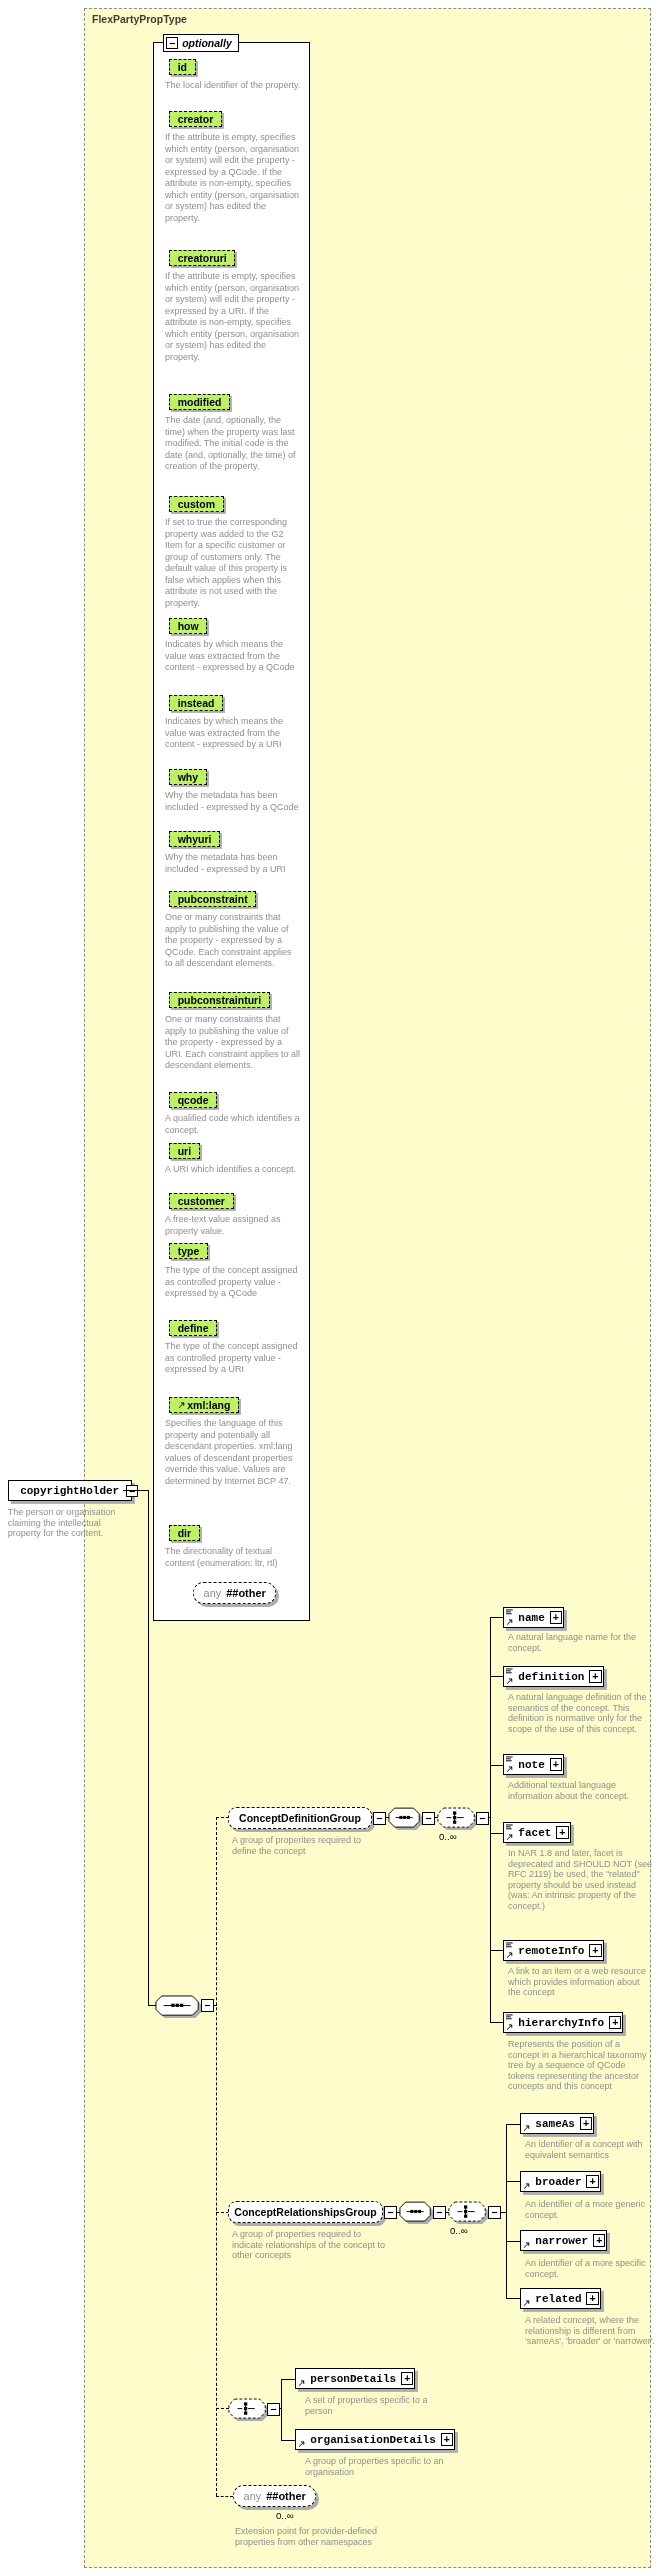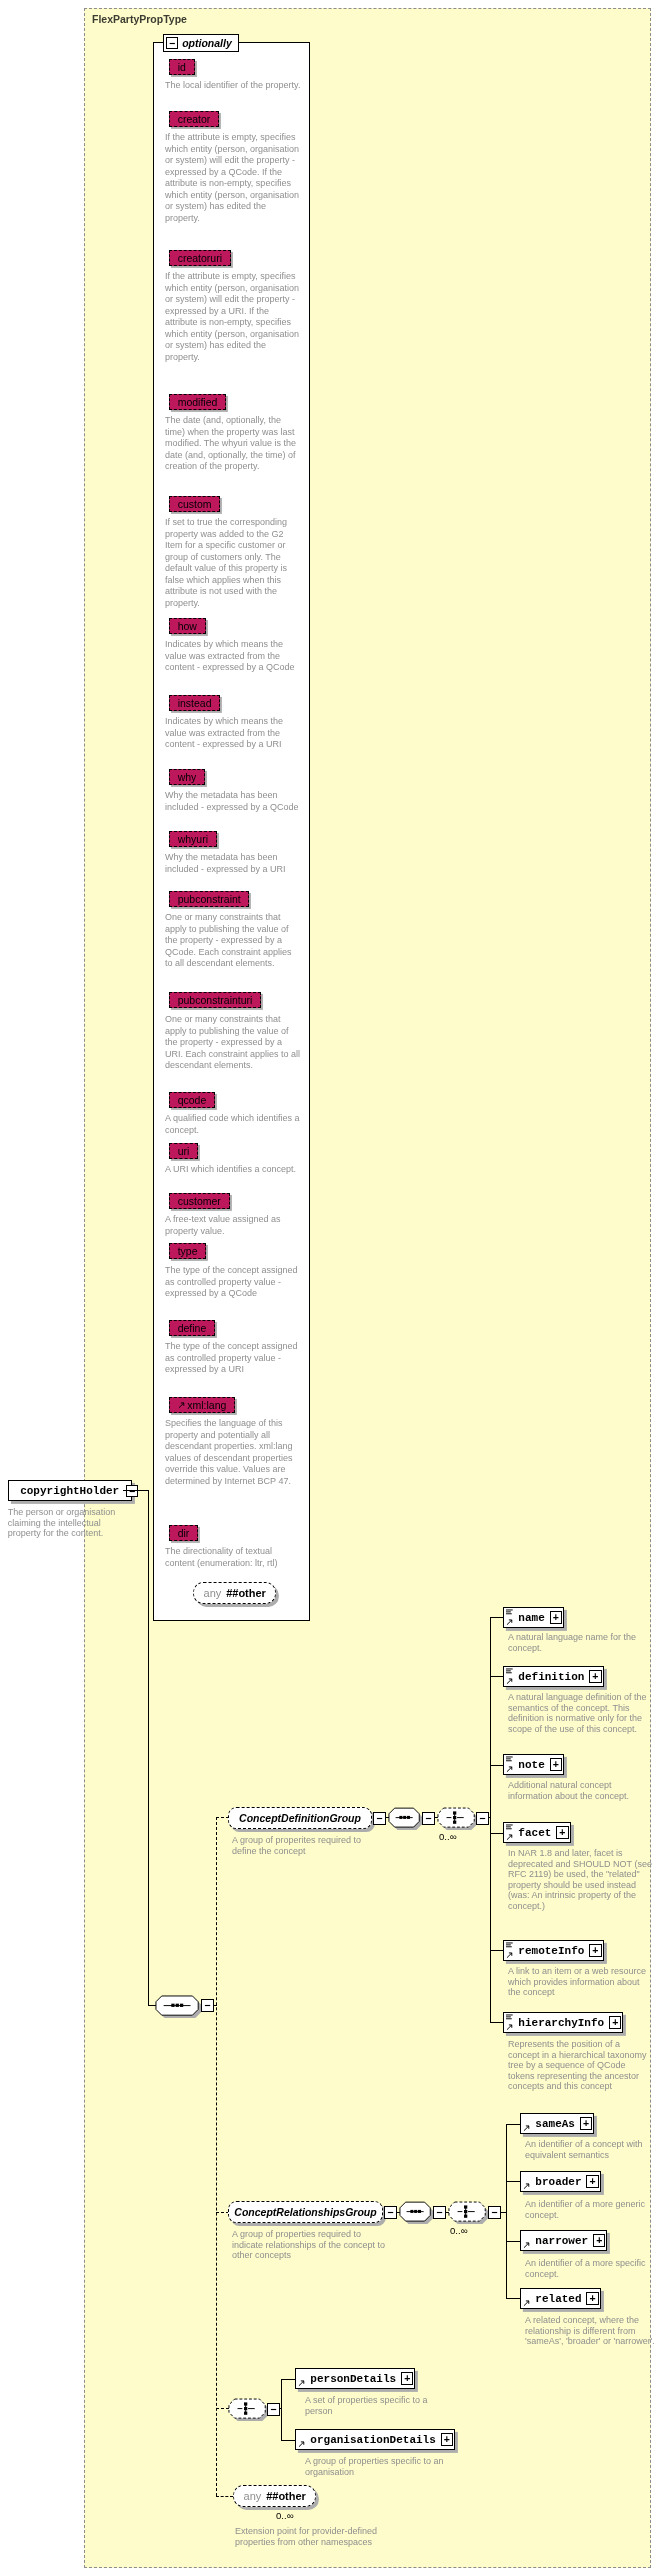--- a/index.html
+++ b/index.html
@@ -19,37 +19,37 @@
                padding:0 6.7px 0 1.9px;font-size:10.5px;font-weight:bold;font-style:italic;}
 
   
   .pm{width:12.5px;height:12.5px;background:#fff;border:1px solid #000;box-sizing:border-box;
       display:flex;align-items:center;justify-content:center;
       font-size:10.5px;font-weight:bold;line-height:8.6px;flex:0 0 auto;}
   .pm.abs{position:absolute;}
 
   
   .abox{position:absolute;left:169px;display:inline-flex;align-items:center;gap:1.9px;
-        background:#be185d;border:1px dashed #000;box-shadow:1.9px 1.9px 0 #adadad;
-        padding:1px 7.7px;font-size:10.5px;font-weight:normal;height:16.3px;box-sizing:border-box;}
+        background:#bef264;border:1px dashed #000;box-shadow:1.9px 1.9px 0 #adadad;
+        padding:1px 7.7px;font-size:10.5px;font-weight:bold;height:16.3px;box-sizing:border-box;}
   .anote{position:absolute;left:165px;width:136px;font-size:9px;line-height:11.5px;color:#8f8f8f;}
 
   
   .ebox{position:absolute;display:inline-flex;align-items:center;gap:2.9px;background:#fff;
         border:1px solid #000;box-shadow:2.9px 2.9px 0 #adadad;height:21px;box-sizing:border-box;
         padding:0 1px 0 1.9px;font-size:11px;font-weight:bold;}
   .ebox .elabel{padding:0 1.9px;font-family:Liberation Mono, monospace;}
   .eicons{display:flex;flex-direction:column;justify-content:space-between;height:17px;width:7.7px;}
   .enote{position:absolute;font-size:9px;line-height:10.5px;color:#8f8f8f;}
 
   
   .gbox{position:absolute;background:#fff;border:1px dashed #000;border-radius:8.6px;
         box-shadow:2.9px 2.9px 0 #adadad;height:22px;box-sizing:border-box;
         display:flex;align-items:center;justify-content:center;
-        font-size:10.5px;font-weight:bold;font-style:italic;}
+        font-size:10.5px;font-weight:bold;}
 
   
   .anybox{position:absolute;background:#fff;border:1px dashed #000;border-radius:10.5px;
           box-shadow:2.9px 2.9px 0 #adadad;height:22px;box-sizing:border-box;
           display:flex;align-items:center;gap:4.8px;padding:0 9.6px;font-size:11px;}
   .anyprefix{color:#8f8f8f;}
   .anylabel{font-weight:bold;}
 
   .occurs{position:absolute;font-size:9.6px;color:#000;}
 
@@ -89,21 +89,21 @@
   <div class="anote" style="top:132px">If the attribute is empty, specifies which entity (person, organisation or system) will edit the property - expressed by a QCode. If the attribute is non-empty, specifies which entity (person, organisation or system) has edited the property.</div>
 
   <div class="abox" style="top:250px">
       <span>creatoruri</span>
     </div>
   <div class="anote" style="top:271px">If the attribute is empty, specifies which entity (person, organisation or system) will edit the property - expressed by a URI. If the attribute is non-empty, specifies which entity (person, organisation or system) has edited the property.</div>
 
   <div class="abox" style="top:394px">
       <span>modified</span>
     </div>
-  <div class="anote" style="top:415px">The date (and, optionally, the time) when the property was last modified. The whyuri value is the date (and, optionally, the time) of creation of the property.</div>
+  <div class="anote" style="top:415px">The date (and, optionally, the time) when the property was last modified. The initial code is the date (and, optionally, the time) of creation of the property.</div>
 
   <div class="abox" style="top:496px">
       <span>custom</span>
     </div>
   <div class="anote" style="top:517px">If set to true the corresponding property was added to the G2 Item for a specific customer or group of customers only. The default value of this property is false which applies when this attribute is not used with the property.</div>
 
   <div class="abox" style="top:618px">
       <span>how</span>
     </div>
   <div class="anote" style="top:639px">Indicates by which means the value was extracted from the content - expressed by a QCode</div>
@@ -280,21 +280,21 @@
         <svg width="7.7" height="6.7" viewBox="0 0 8 7">
           <path d="M0 1 H7 M0 3 H5 M0 5 H6" stroke="#000"></path>
         </svg>
         <svg width="7.7" height="7.7" viewBox="0 0 8 8">
           <path d="M1 7 L6 2 M3 2 H6 V5" fill="none" stroke="#000"></path>
         </svg>
       </span>
     <span class="elabel">note</span>
     <span class="pm">+</span>
   </div>
-  <div class="enote" style="left:508px;top:1780px;width:146px">Additional natural concept information about the concept.</div>
+  <div class="enote" style="left:508px;top:1780px;width:146px">Additional textual language information about the concept.</div>
 
   <div class="ebox" style="left:503px;top:1822px">
     <span class="eicons">
         <svg width="7.7" height="6.7" viewBox="0 0 8 7">
           <path d="M0 1 H7 M0 3 H5 M0 5 H6" stroke="#000"></path>
         </svg>
         <svg width="7.7" height="7.7" viewBox="0 0 8 8">
           <path d="M1 7 L6 2 M3 2 H6 V5" fill="none" stroke="#000"></path>
         </svg>
       </span>

